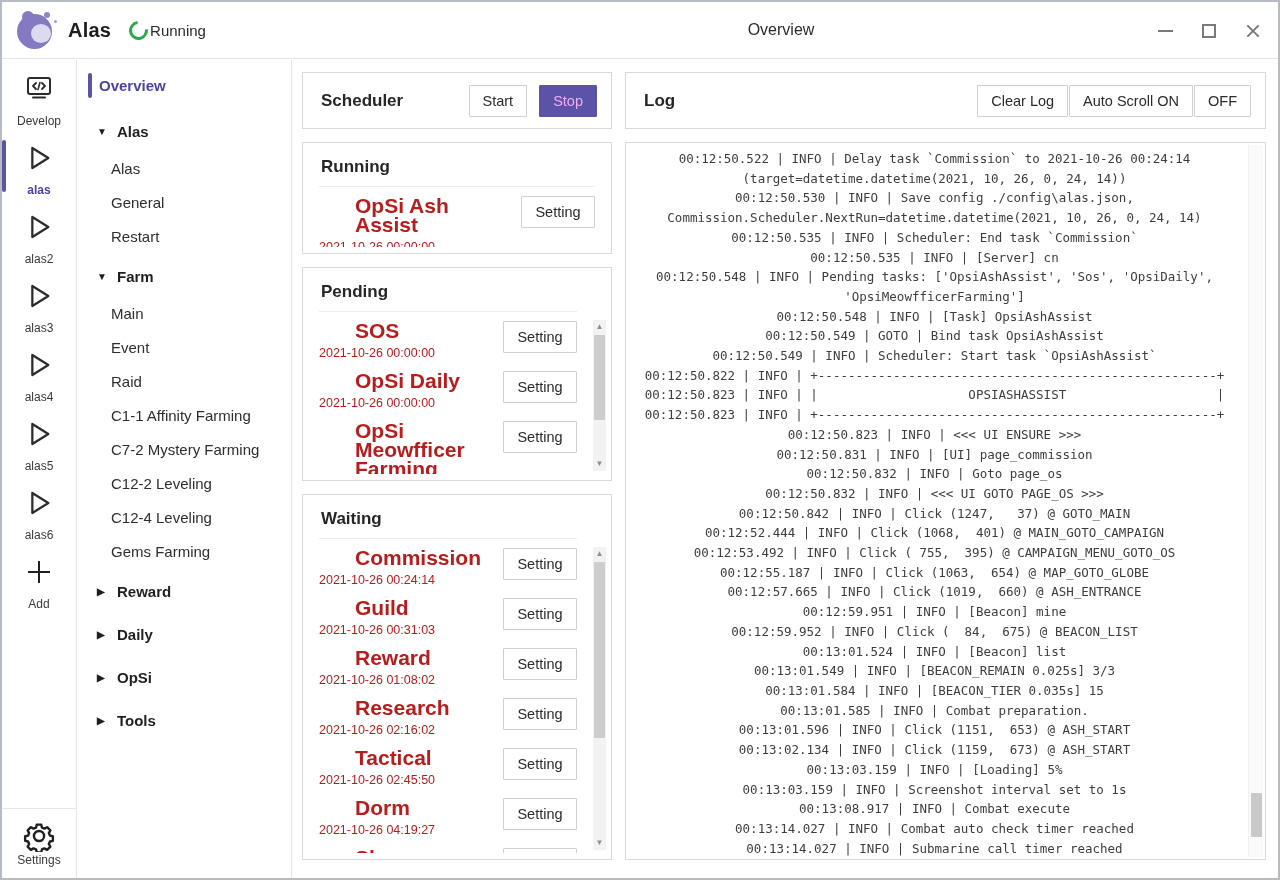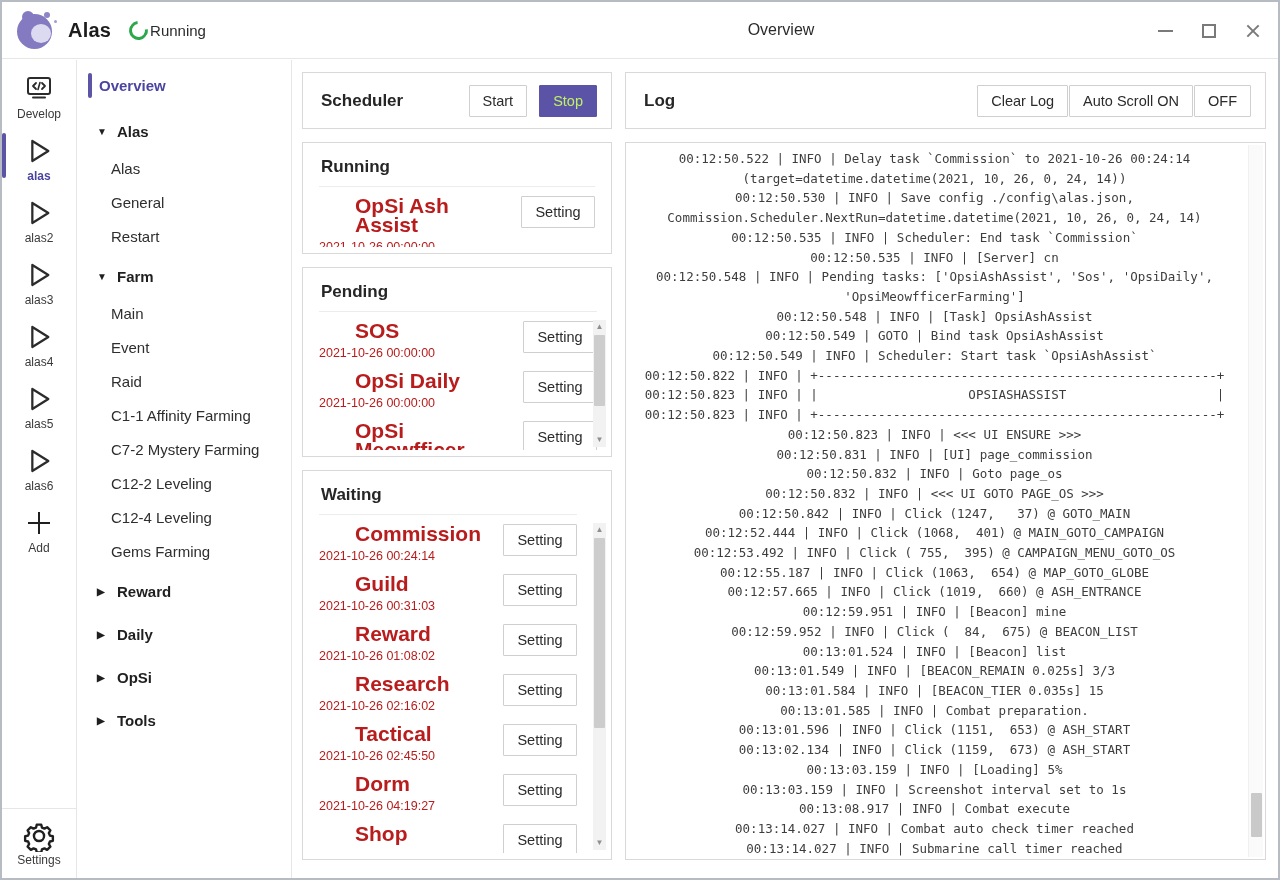--- a/index.html
+++ b/index.html
@@ -48,21 +48,21 @@
   }
   .glyph-close::before { transform:rotate(45deg); }
   .glyph-close::after { transform:rotate(-45deg); }
 
   
   .rail {
     position:absolute; left:0; top:58px; bottom:0; width:75px;
     border-right:1px solid #e6e6e6; background:#fff; z-index:4;
   }
   .rail-inner { padding-top:6px; display:flex; flex-direction:column; align-items:stretch; }
-  .rail-item { position:relative; display:flex; flex-direction:column; align-items:center; padding:6px 0 7px; }
+  .rail-item { position:relative; display:flex; flex-direction:column; align-items:center; padding:6px 0 7px;gap:7px; }
   .rail-item .rail-icon { height:34px; display:flex; align-items:center; justify-content:center; }
   .rail-label { font-size:12px; color:#3a3a3a; margin-top:1px; }
   .rail-item.active::before {
     content:""; position:absolute; left:0; top:5px; bottom:12px; width:4px; background:#5c54a4; border-radius:2px;
   }
   .rail-item.active .rail-label { color:#4b44a0; font-weight:bold; }
   .rail-settings {
     position:absolute; left:0; right:0; bottom:0; height:70px;
     border-top:1px solid #e6e6e6; display:flex; flex-direction:column; align-items:center; justify-content:center;
   }
@@ -100,28 +100,28 @@
   .panel { background:#fff; border:1px solid #d9d9d9; }
   .panel-header { height:57px; flex:none; display:flex; align-items:center; padding:0 14px 0 18px; }
   .panel-title { font-size:17px; font-weight:700; color:#262626; }
   .header-spacer { flex:1; }
 
   .btn {
     background:#fff; border:1px solid #cfcfcf; color:#2b2b2b;
     font-family:"Liberation Sans",sans-serif; font-size:14.5px;
     padding:7px 13px; cursor:pointer; border-radius:1px;
   }
-  .btn-primary { background:#5b53a5; border-color:#5b53a5; color:#bef264; }
+  .btn-primary { background:#5b53a5; border-color:#5b53a5; color:#f0abfc; }
   .sched-buttons { display:flex; gap:12px; }
   .log-buttons { display:flex; gap:1px; }
 
   
   .card { position:relative; border:1px solid #d9d9d9; background:#fff; padding:12px 16px 0 16px; overflow:hidden; }
   .card-running { height:112px; flex:none; }
-  .card-pending { height:190px; flex:none; padding-right:14px; }
+  .card-pending { height:214px; flex:none; padding-right:34px; }
   .card-waiting { flex:1; padding-right:34px; }
   .card-title {
     font-size:17px; font-weight:700; color:#262626;
     padding:2px 0 9px 2px; border-bottom:1px solid #ececec;
   }
   .task-list { overflow:hidden; height:calc(100% - 38px); }
   .task-row { display:flex; justify-content:space-between; align-items:flex-start; padding-top:9px; min-height:50px; }
   .task-info { flex:1; min-width:0; padding-right:8px; }
   .task-name { font-size:21px; font-weight:700; color:#b91c1c; line-height:19px;margin-left:36px; }
   .task-time { font-size:12.5px; color:#b91c1c; margin-top:6px; }

